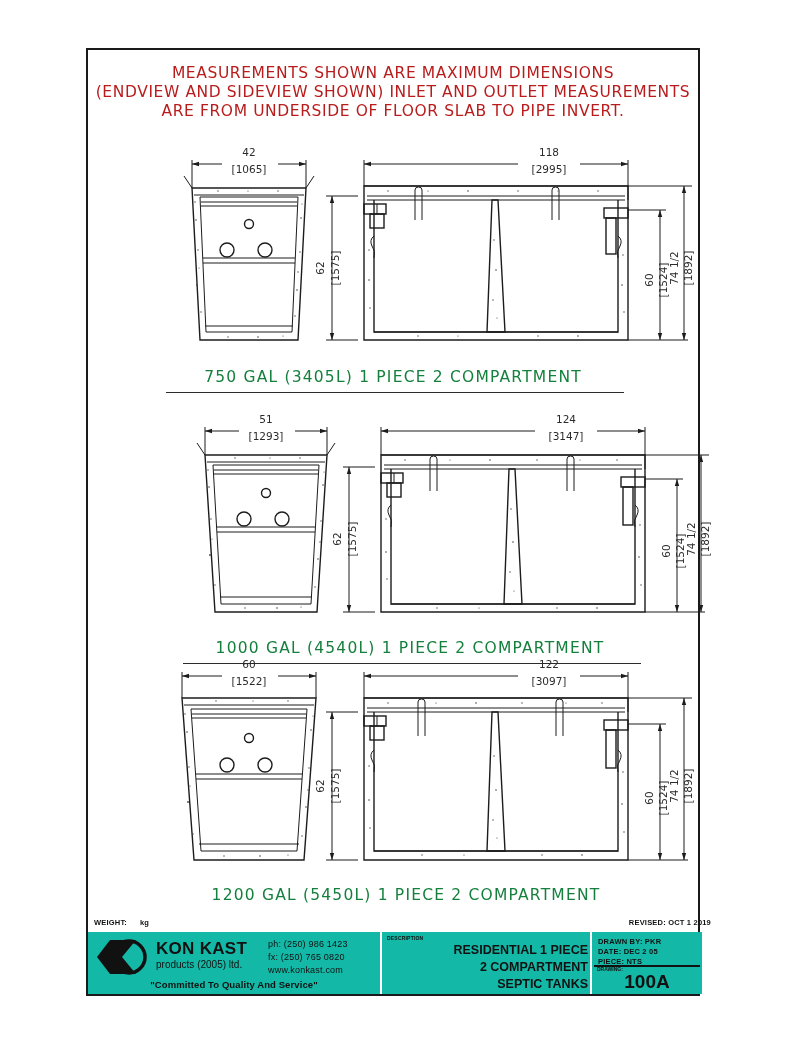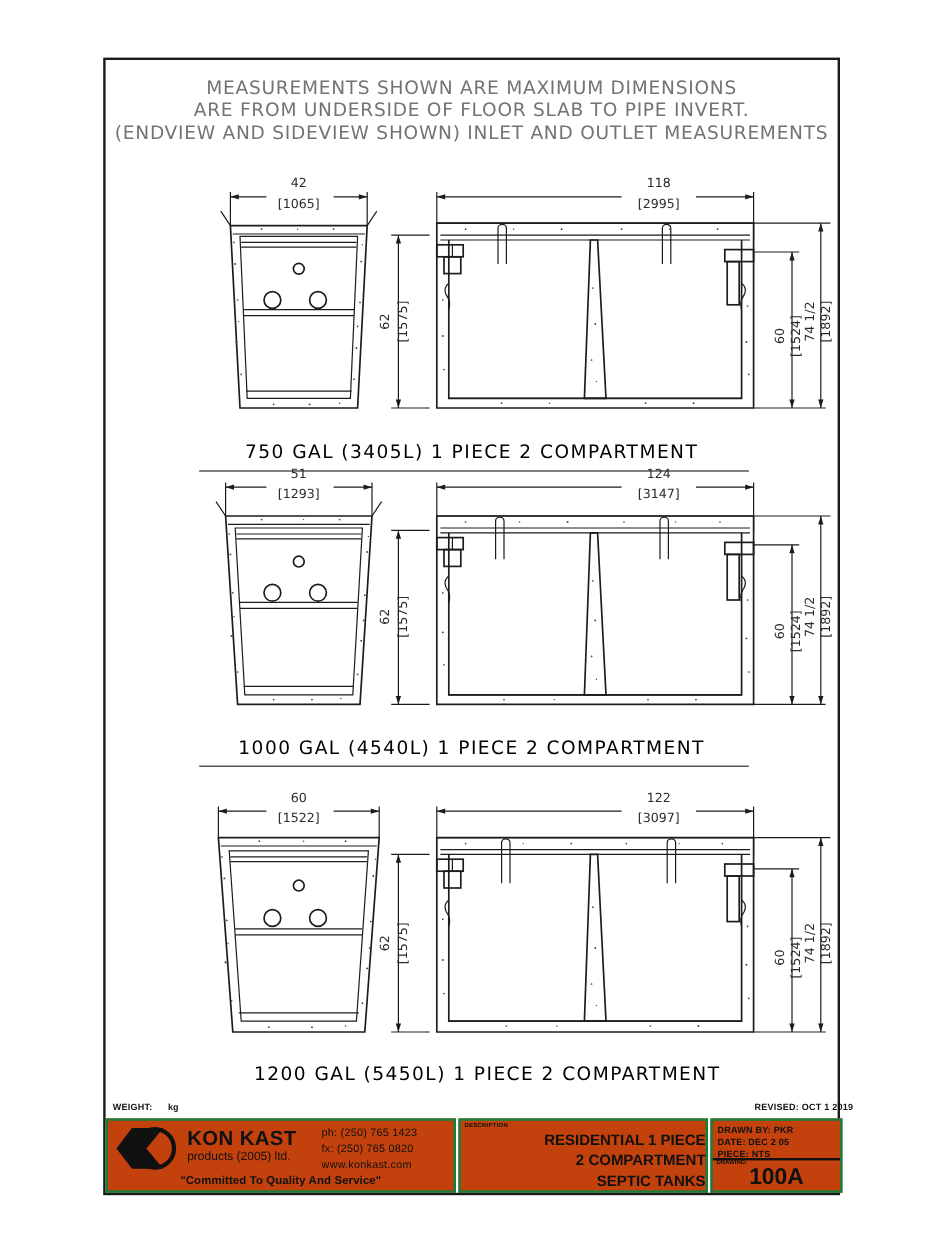--- a/index.html
+++ b/index.html
@@ -1,41 +1,41 @@
 <!DOCTYPE html>
 <html><head>
 <meta charset="utf-8">
 <style>
   html,body{margin:0;padding:0;background:#ffffff;}
   body{width:788px;height:1044px;font-family:"Liberation Sans",sans-serif;color:#111;position:relative;overflow:hidden;}
 
   #sheet{position:absolute;left:86px;top:48px;width:614px;height:948px;border:2px solid #1a1a1a;box-sizing:border-box;background:#fff;}
 
-  .notes{position:absolute;left:0;top:14px;width:100%;text-align:center;line-height:19px;font-size:15.5px;letter-spacing:.6px;color:#737373;font-family:"DejaVu Sans",sans-serif;font-weight:400;}
+  .notes{position:absolute;left:0;top:14px;width:100%;text-align:center;line-height:19px;font-size:15.5px;letter-spacing:.6px;color:#b91c1c;font-family:"DejaVu Sans",sans-serif;font-weight:400;}
   .notes div{white-space:nowrap;}
 
   .section{position:absolute;left:0;width:100%;}
-  .sec-caption{position:absolute;width:100%;text-align:center;font-size:15.5px;letter-spacing:1.2px;color:#000000;font-family:"DejaVu Sans",sans-serif;}
+  .sec-caption{position:absolute;width:100%;text-align:center;font-size:15.5px;letter-spacing:1.2px;color:#15803d;font-family:"DejaVu Sans",sans-serif;}
   .divider{position:absolute;height:1px;background:#2b2b2b;}
 
   svg{display:block;overflow:visible;}
   .ln{stroke:#1c1c1c;fill:none;}
   .thin{stroke-width:1;}
   .med{stroke-width:1.4;}
   .dimtxt{font-family:"DejaVu Sans",sans-serif;font-size:10.5px;fill:#2b2b2b;}
   .dimtxt-v{font-family:"DejaVu Sans",sans-serif;font-size:10.5px;fill:#2b2b2b;}
 
   
   #titleblock{position:absolute;left:0;bottom:0;width:100%;}
   .weightrow{position:absolute;left:0;width:100%;height:16px;}
   .weightrow .wlabel{position:absolute;left:6px;top:2px;font-size:7.5px;font-weight:bold;letter-spacing:.2px;}
   .weightrow .wkg{position:absolute;left:52px;top:2px;font-size:7.5px;font-weight:bold;}
   .weightrow .wrev{position:absolute;right:4px;top:2px;font-size:7.5px;font-weight:bold;letter-spacing:.2px;margin-left:44px;}
 
-  .tb-box{position:absolute;border:2px solid #15803d;box-sizing:border-box;background:#c2410c;}
+  .tb-box{position:absolute;border:2px solid #14b8a6;box-sizing:border-box;background:#14b8a6;}
 
   .logo-cell{left:0;bottom:0;width:292px;height:62px;}
   .logo-wrap{position:absolute;left:8px;top:3px;width:52px;height:40px;}
   .brandname{position:absolute;left:66px;top:5px;font-size:17px;font-weight:bold;letter-spacing:.3px;}
   .brandsub{position:absolute;left:66px;top:25px;font-size:10px;}
   .phones{position:absolute;left:178px;top:4px;font-size:9px;line-height:13px;letter-spacing:.2px;}
   .motto{position:absolute;left:0;bottom:2px;width:100%;text-align:center;font-size:9.5px;font-weight:bold;letter-spacing:.1px;}
 
   .desc-cell{left:294px;bottom:0;width:208px;height:62px;}
   .desc-lab{position:absolute;left:3px;top:1px;font-size:5px;font-weight:bold;letter-spacing:.2px;}
@@ -47,22 +47,22 @@
   .dwg-lab{position:absolute;left:3px;top:32px;font-size:5px;font-weight:bold;}
   .dwg-no{position:absolute;left:0;top:37px;width:100%;text-align:center;font-size:19px;font-weight:bold;}
 </style>
 </head>
 <body>
 
 <div id="sheet">
 
   <div class="notes">
     <div>MEASUREMENTS SHOWN ARE MAXIMUM DIMENSIONS</div>
+    <div>(ENDVIEW AND SIDEVIEW SHOWN) INLET AND OUTLET MEASUREMENTS</div>
     <div>ARE FROM UNDERSIDE OF FLOOR SLAB TO PIPE INVERT.</div>
-    <div>(ENDVIEW AND SIDEVIEW SHOWN) INLET AND OUTLET MEASUREMENTS</div>
   </div>
 
   <div class="section" style="top:90px;height:250px;">
     <svg width="614" height="230" viewBox="0 0 614 230">
 
       <line class="ln thin" x1="104" y1="24" x2="134" y2="24"></line>
       <line class="ln thin" x1="190" y1="24" x2="218" y2="24"></line>
       <path class="ln thin" d="M104 20 L104 48 M218 20 L218 48"></path>
       <path d="M104 24 l7 -2.2 v4.4 z M218 24 l-7 -2.2 v4.4 z" fill="#1c1c1c"></path>
       <text class="dimtxt" x="161" y="16" text-anchor="middle">42</text>
@@ -180,21 +180,21 @@
       <line class="ln thin" x1="596" y1="46" x2="596" y2="200"></line>
       <path d="M596 46 l-2.2 7 h4.4 z M596 200 l-2.2 -7 h4.4 z" fill="#1c1c1c"></path>
       <text class="dimtxt-v" x="590" y="128" text-anchor="middle" transform="rotate(-90 590 128)">74 1/2</text>
       <text class="dimtxt-v" x="604" y="128" text-anchor="middle" transform="rotate(-90 604 128)">[1892]</text>
     </svg>
 
     <div class="sec-caption" style="top:228px;">750 GAL (3405L) 1 PIECE 2 COMPARTMENT</div>
     <div class="divider" style="left:78px;top:252px;width:458px;"></div>
   </div>
 
-  <div class="section" style="top:332px;height:255px;">
+  <div class="section" style="top:357px;height:255px;margin-left:17px;">
     <svg width="614" height="235" viewBox="0 0 614 235">
 
       <line class="ln thin" x1="100" y1="24" x2="134" y2="24"></line>
       <line class="ln thin" x1="190" y1="24" x2="222" y2="24"></line>
       <path class="ln thin" d="M100 20 L100 48 M222 20 L222 48"></path>
       <path d="M100 24 l7 -2.2 v4.4 z M222 24 l-7 -2.2 v4.4 z" fill="#1c1c1c"></path>
       <text class="dimtxt" x="161" y="16" text-anchor="middle">51</text>
       <text class="dimtxt" x="161" y="33" text-anchor="middle">[1293]</text>
 
       <path class="ln med" d="M100 48 L110 205 L212 205 L222 48 Z"></path>
@@ -423,21 +423,21 @@
       <div class="logo-wrap">
         <svg width="52" height="40" viewBox="0 0 52 40">
           <circle cx="31" cy="20" r="16" fill="none" stroke="#111" stroke-width="3.5"></circle>
           <path d="M4 3 L18 3 L4 20 L18 37 L4 37 L-9 20 Z" fill="#111" transform="translate(8,0)"></path>
           <path d="M20 3 L34 3 L20 20 L34 37 L20 37 L7 20 Z" fill="#111" transform="translate(4,0)"></path>
         </svg>
       </div>
       <div class="brandname">KON KAST</div>
       <div class="brandsub">products (2005) ltd.</div>
       <div class="phones">
-        <div>ph: (250) 765 1423</div>
+        <div>ph: (250) 986 1423</div>
         <div>fx: (250) 765 0820</div>
         <div>www.konkast.com</div>
       </div>
       <div class="motto">"Committed To Quality And Service"</div>
     </div>
 
     <div class="tb-box desc-cell">
       <div class="desc-lab">DESCRIPTION</div>
       <div class="desc-body">
         <div>RESIDENTIAL 1 PIECE</div>

